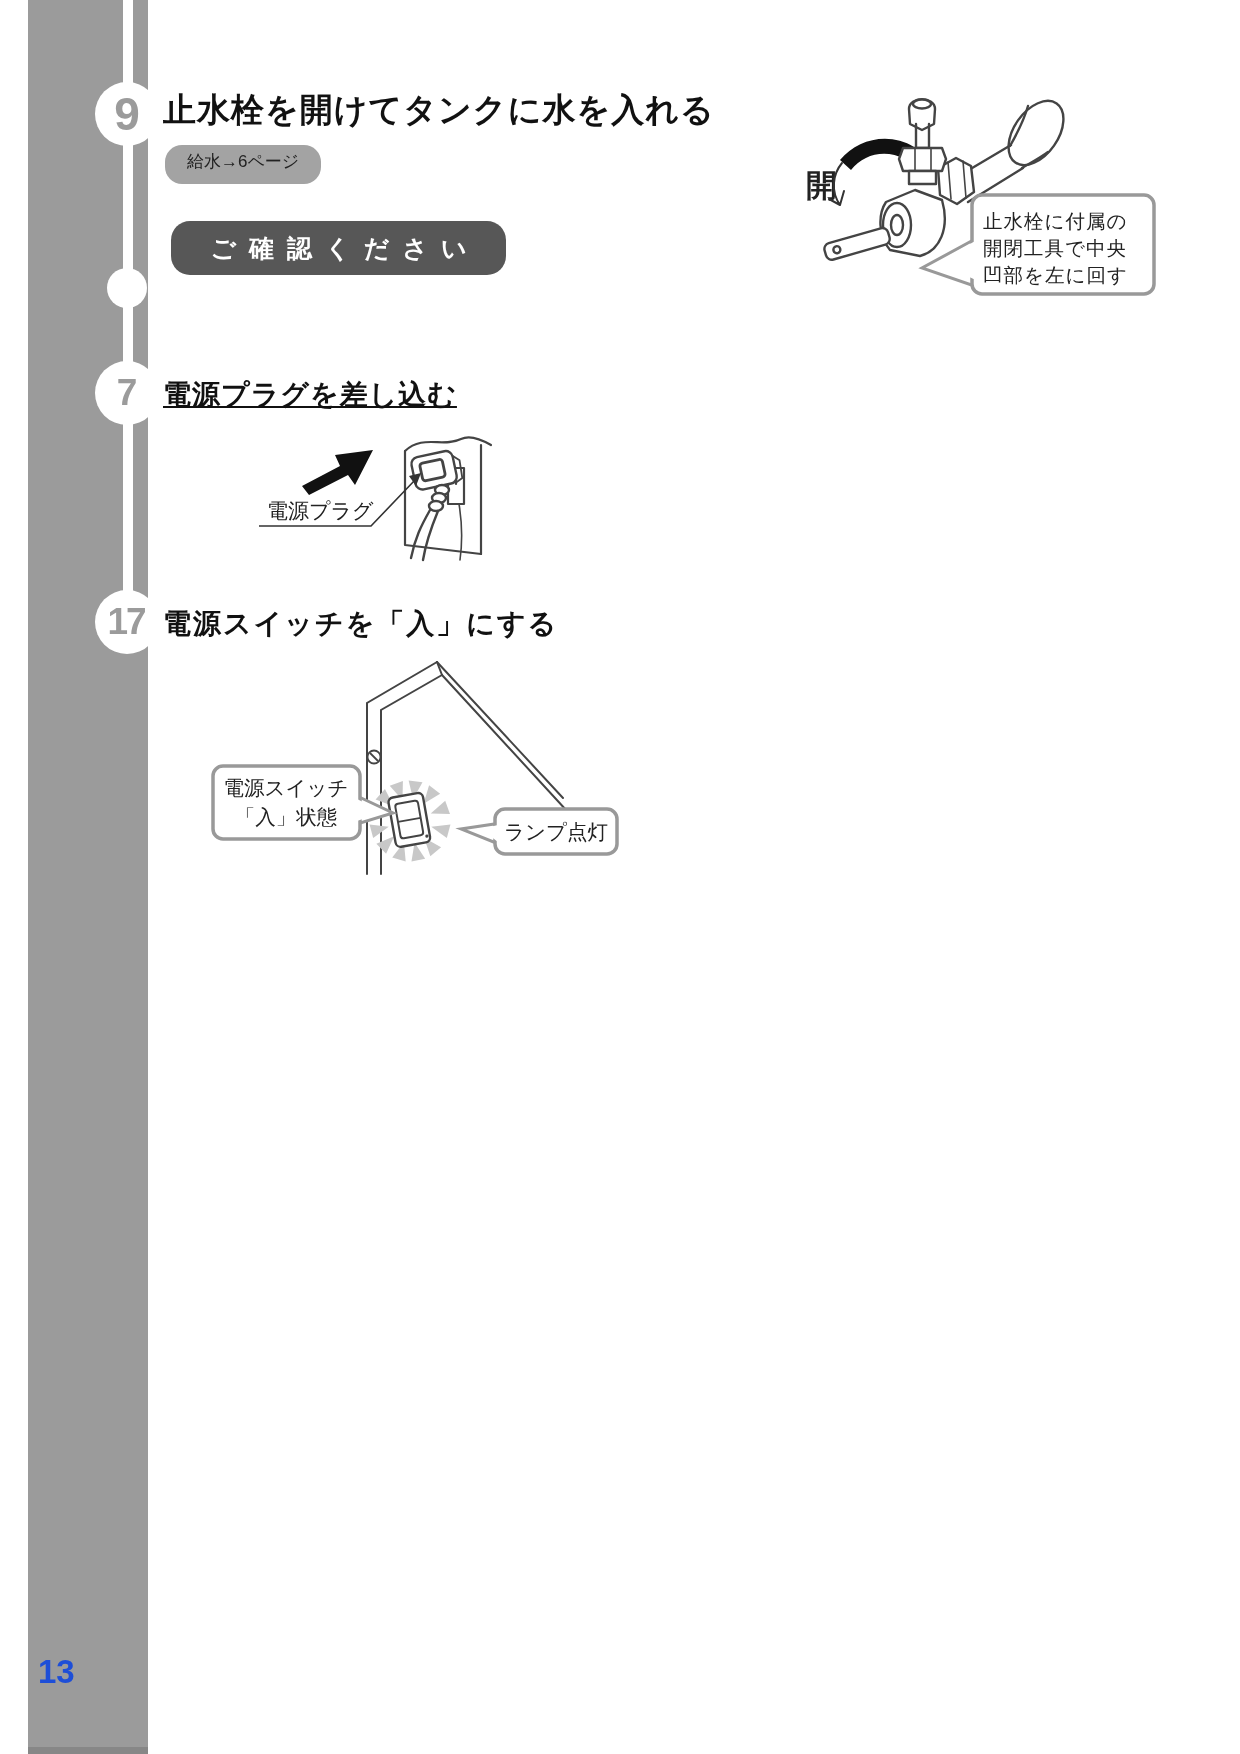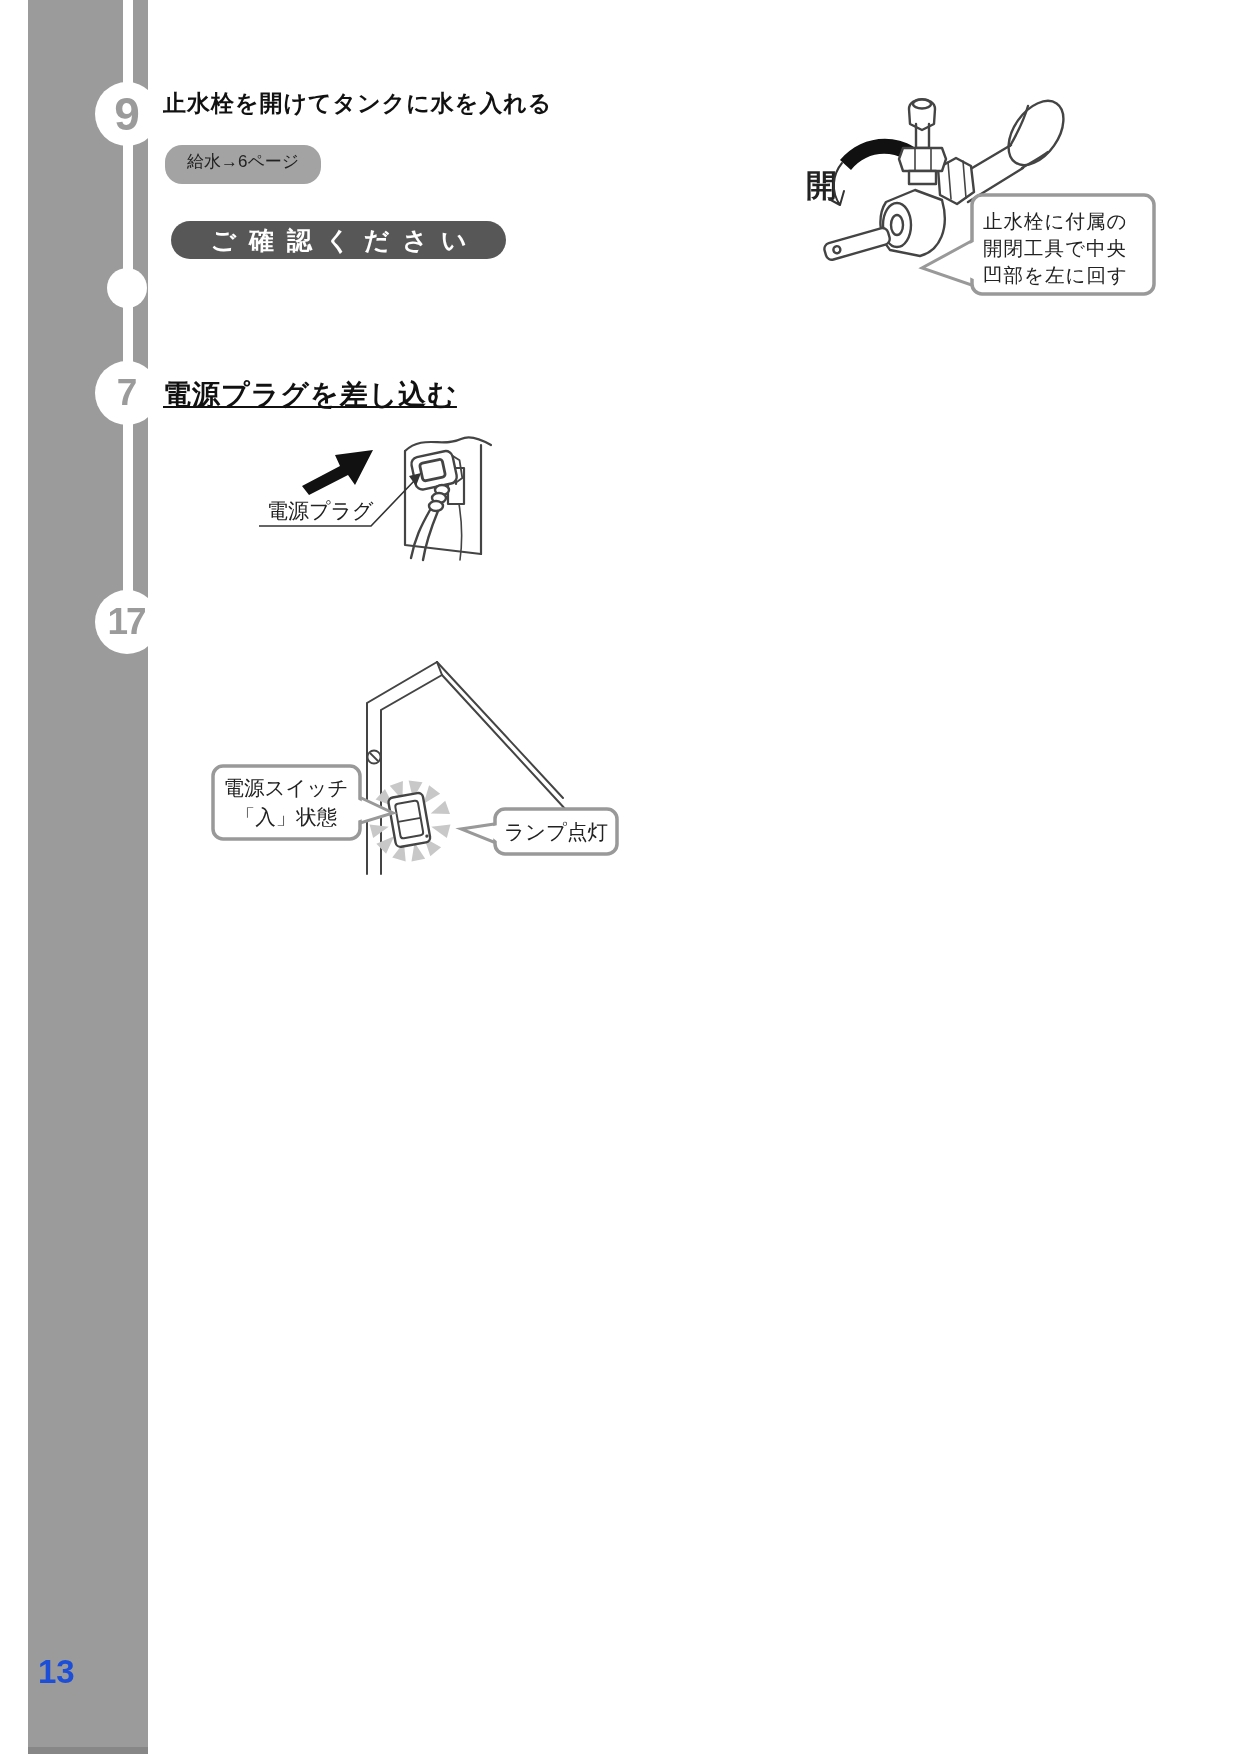--- a/index.html
+++ b/index.html
@@ -12,29 +12,29 @@
   .sidebar-foot{position:absolute;left:28px;top:1747px;width:120px;height:7px;background:#878787;}
   .step-circle{
     position:absolute;left:95px;width:64px;height:64px;border-radius:50%;background:#ffffff;
     display:flex;align-items:center;justify-content:center;font-weight:bold;color:#9b9b9b;
   }
   #circle9{top:82px;font-size:46px;}
   #circle10{top:361px;font-size:37px;letter-spacing:-3px;text-indent:-3px;}
   #circle11{top:590px;font-size:37px;letter-spacing:-2px;text-indent:-2px;}
   .bullet{position:absolute;left:107px;top:268px;width:40px;height:40px;border-radius:50%;background:#ffffff;}
   .step-title{position:absolute;left:163px;font-weight:bold;color:#111;white-space:nowrap;}
-  #title9{top:88px;font-size:23px;letter-spacing:1px;}
+  #title9{top:88px;font-size:33px;letter-spacing:1px;}
   #title10{top:376px;font-size:28px;letter-spacing:1px;text-decoration:underline;}
   #title11{top:605px;font-size:28px;letter-spacing:2px;}
   .badge{
     position:absolute;left:165px;top:145px;height:39px;line-height:33px;padding:0 22px;
     background:#a3a3a3;border-radius:17px;font-size:17px;color:#222;white-space:nowrap;
   }
   .confirm-pill{
-    position:absolute;left:171px;top:221px;width:335px;height:38px;border-radius:19px;background:#575757;
+    position:absolute;left:171px;top:221px;width:335px;height:54px;border-radius:19px;background:#575757;
     color:#fff;font-size:25px;font-weight:bold;display:flex;align-items:center;justify-content:center;
     letter-spacing:13px;text-indent:13px;white-space:nowrap;
   }
   .confirm-text{position:absolute;left:163px;top:260px;font-size:26px;font-weight:bold;letter-spacing:0.5px;white-space:nowrap;}
   .page-num{position:absolute;left:38px;top:1653px;font-size:33px;font-weight:bold;color:#1d4ed8;}
   svg.illus{position:absolute;overflow:visible;}
   #valve-illus{left:770px;top:62px;}
   #plug-illus{left:245px;top:418px;}
   #switch-illus{left:195px;top:648px;}
   svg text{font-family:"Liberation Sans","DejaVu Sans",sans-serif;fill:#222;}
@@ -137,20 +137,21 @@
     <text x="22" y="100" font-size="21">電源プラグ</text>
     <g>
       <path d="M14,108 L126,108 L170,62" fill="none" stroke="#333" stroke-width="1.6"></path>
       <polygon points="176,55 164,58 171,68" fill="#333"></polygon>
     </g>
   </svg>
 
   <div class="step-circle" id="circle11">
     <span>17</span>
   </div>
+  <div class="step-title" id="title11">電源スイッチを「入」にする</div>
 
   <svg class="illus" id="switch-illus" width="440" height="235" viewBox="0 0 440 235">
     <g fill="none" stroke="#444" stroke-width="2" stroke-linecap="round">
       <path d="M242,14 L247,27"></path>
       <path d="M242,14 L172,55 L172,226"></path>
       <path d="M247,27 L186,62 L186,226"></path>
       <path d="M242,14 L368,150"></path>
       <path d="M247,27 L372,163"></path>
     </g>
     <g fill="#fff" stroke="#444" stroke-width="1.8">

